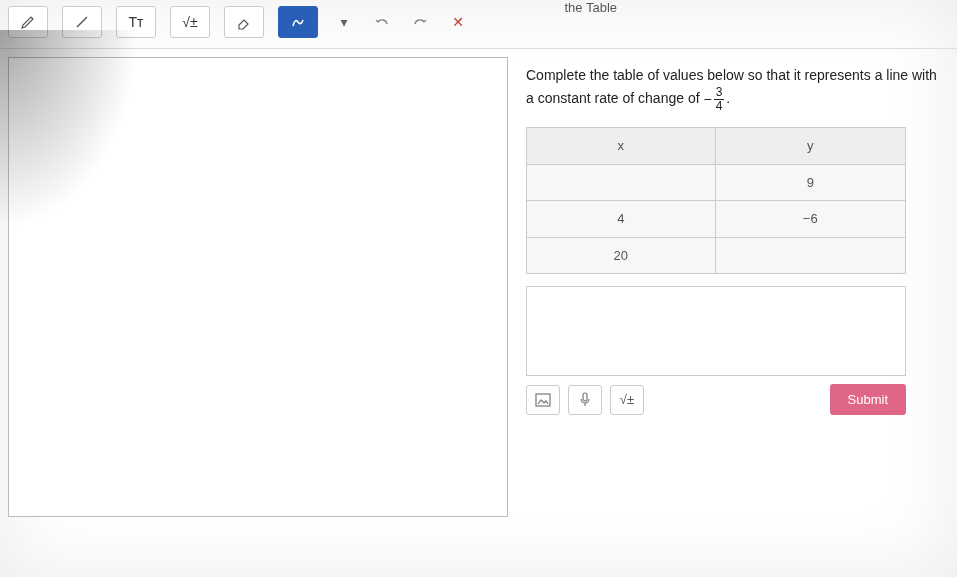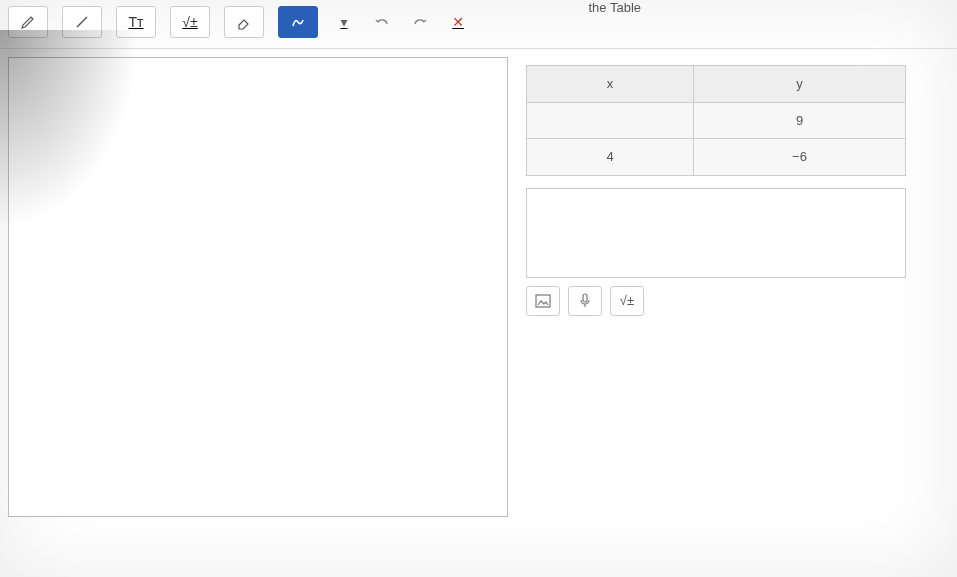--- a/index.html
+++ b/index.html
@@ -14,32 +14,31 @@
 .page {
   background: #fff;
   margin: 0 0 0 0;
   min-height: 577px;
   position: relative;
   box-shadow: inset 0 0 80px rgba(0,0,0,0.08);
 }
 .header-fragment {
   position: absolute;
   top: 0;
-  right: 308px;
+  right: 332px;
   font-size: 13px;
   color: #555;
   padding: 0 8px;
 }
 .toolbar {
   display: flex;
   align-items: center;
   gap: 14px;
   padding: 6px 8px 10px 8px;
   border-bottom: 1px solid #ddd;
-  text-decoration: underline;
 }
 .tool-btn {
   width: 40px;
   height: 32px;
   border: 1px solid #ccc;
   background: #fff;
   border-radius: 3px;
   display: flex;
   align-items: center;
   justify-content: center;
@@ -192,52 +191,61 @@
           <path d="M12 8 L14 6 M12 8 L10 6" stroke="#888" stroke-width="1.4"></path>
         </svg>
     </div>
     <div class="tool-small" style="color:#c0392b">✕</div>
   </div>
 
   <div class="main">
     <div class="sketch-area"></div>
 
     <div class="content">
+      <p class="para">
+        <span>Complete the table of values below so that it represents a line with a constant rate of change of </span>
+        <span class="neg">−</span><span class="frac"><span class="num">3</span><span class="den">4</span></span><span>.</span>
+      </p>
 
       <table class="data">
         <tbody>
             <tr>
           <th>x</th>
           <th>y</th>
         </tr>
         <tr>
           <td></td>
           <td>9</td>
         </tr>
         <tr>
           <td>4</td>
           <td>−6</td>
+        </tr>
+        <tr>
+          <td>20</td>
+          <td></td>
         </tr>
       </tbody>
         </table>
 
       <div class="answer-box"></div>
 
       <div class="bottom-row">
         <div class="sm-btn">
           <svg width="16" height="14" viewBox="0 0 16 14">
               <rect x="1" y="1" width="14" height="12" fill="none" stroke="#777" stroke-width="1.2"></rect>
               <path d="M3 11 L6 7 L9 10 L11 8 L13 11" fill="none" stroke="#777" stroke-width="1.2"></path>
             </svg>
         </div>
         <div class="sm-btn">
           <svg width="12" height="16" viewBox="0 0 12 16">
               <rect x="4" y="1" width="4" height="8" rx="2" fill="none" stroke="#777" stroke-width="1.2"></rect>
               <path d="M2 7 A4 4 0 0 0 10 7 M6 11 L6 14" fill="none" stroke="#777" stroke-width="1.2"></path>
             </svg>
         </div>
         <div class="sm-btn">√±</div>
+        <button class="submit-btn">Submit</button>
       </div>
     </div>
   </div>
 
   <div class="shadow-overlay"></div>
 </div>
 
 </body></html>

